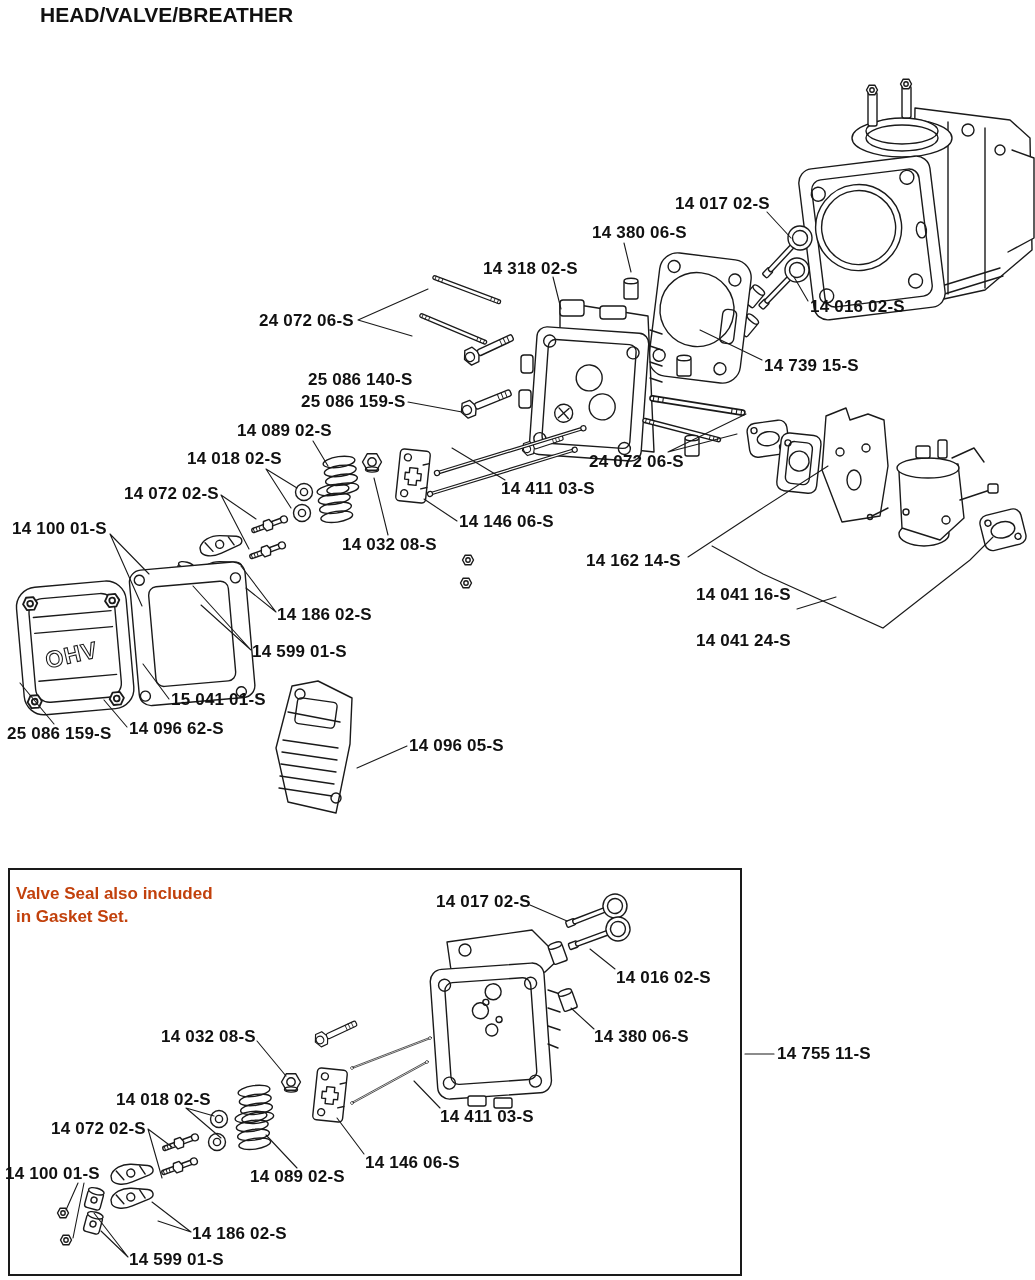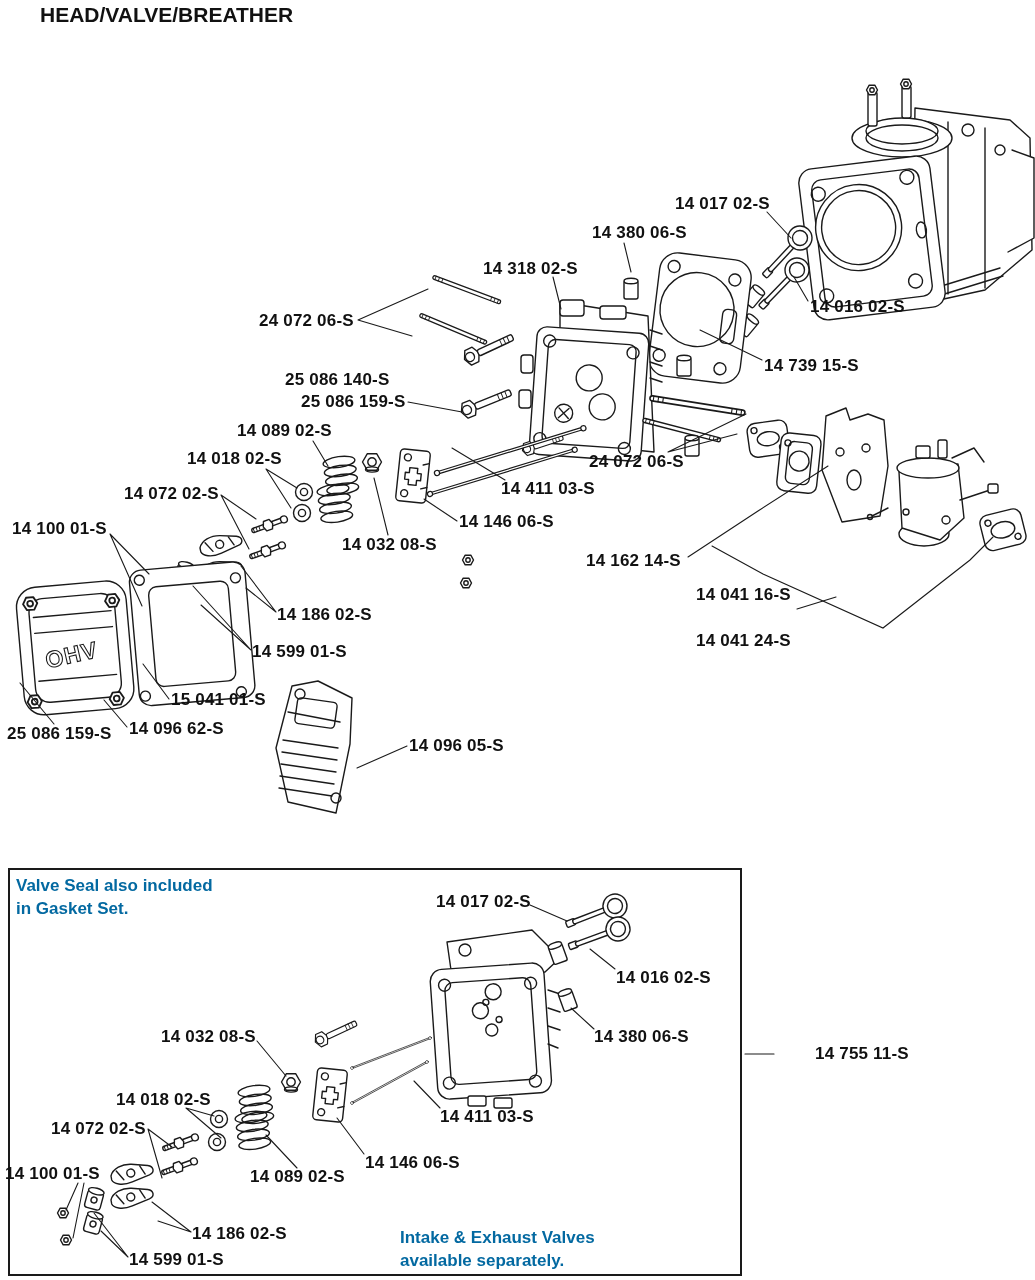--- a/index.html
+++ b/index.html
@@ -1,21 +1,21 @@
 <!DOCTYPE html>
 <html><head>
 <meta charset="utf-8">
 <style>
   html,body{margin:0;padding:0;background:#fff;}
   #page{position:relative;width:1035px;height:1280px;background:#fff;overflow:hidden;
         font-family:"Liberation Sans",sans-serif;}
   .plabel{position:absolute;font-weight:bold;font-size:17px;line-height:17px;color:#111;
           white-space:nowrap;letter-spacing:.2px;z-index:3;}
   #title{position:absolute;left:40px;top:3px;font-weight:bold;font-size:21px;color:#111;z-index:3;}
-  .note{position:absolute;font-weight:bold;font-size:17px;line-height:23px;color:#0369a1;z-index:3;white-space:pre-line;}
+  .note{position:absolute;font-weight:bold;font-size:17px;line-height:23px;color:#c2410c;z-index:3;white-space:pre-line;margin-top:8px;}
   #watermark{position:absolute;left:256px;top:580px;z-index:0;color:#d7d7d7;
              font-family:"DejaVu Serif",serif;font-weight:bold;font-size:96px;line-height:96px;
              letter-spacing:-2px;user-select:none;white-space:nowrap;}
   #watermark sup{font-size:24px;letter-spacing:0;position:relative;top:-8px;}
   #notebox{position:absolute;left:8px;top:868px;width:734px;height:408px;border:2px solid #1a1a1a;
            box-sizing:border-box;background:transparent;z-index:1;}
   #art{position:absolute;left:0;top:0;z-index:2;}
   .s{fill:none;stroke:#1a1a1a;stroke-width:1.4;stroke-linejoin:round;stroke-linecap:round;}
   .f{fill:#fff;stroke:#1a1a1a;stroke-width:1.4;stroke-linejoin:round;stroke-linecap:round;}
   .ld{fill:none;stroke:#1a1a1a;stroke-width:1.1;stroke-linecap:round;}
@@ -371,21 +371,21 @@
       <path class="ld" d="M128,1257 L101,1231 M128,1257 L94,1213"></path>
     </g>
   </svg>
 
   <div class="plabel" style="left:675px;top:195px">14 017 02-S</div>
   <div class="plabel" style="left:592px;top:224px">14 380 06-S</div>
   <div class="plabel" style="left:483px;top:260px">14 318 02-S</div>
   <div class="plabel" style="left:259px;top:312px">24 072 06-S</div>
   <div class="plabel" style="left:810px;top:298px">14 016 02-S</div>
   <div class="plabel" style="left:764px;top:357px">14 739 15-S</div>
-  <div class="plabel" style="left:285px;top:371px">25 086 140-S</div>
+  <div class="plabel" style="left:308px;top:371px">25 086 140-S</div>
   <div class="plabel" style="left:301px;top:393px">25 086 159-S</div>
   <div class="plabel" style="left:237px;top:422px">14 089 02-S</div>
   <div class="plabel" style="left:187px;top:450px">14 018 02-S</div>
   <div class="plabel" style="left:589px;top:453px">24 072 06-S</div>
   <div class="plabel" style="left:124px;top:485px">14 072 02-S</div>
   <div class="plabel" style="left:501px;top:480px">14 411 03-S</div>
   <div class="plabel" style="left:12px;top:520px">14 100 01-S</div>
   <div class="plabel" style="left:459px;top:513px">14 146 06-S</div>
   <div class="plabel" style="left:342px;top:536px">14 032 08-S</div>
   <div class="plabel" style="left:586px;top:552px">14 162 14-S</div>
@@ -404,20 +404,18 @@
   <div class="plabel" style="left:161px;top:1028px">14 032 08-S</div>
   <div class="plabel" style="left:116px;top:1091px">14 018 02-S</div>
   <div class="plabel" style="left:440px;top:1108px">14 411 03-S</div>
   <div class="plabel" style="left:51px;top:1120px">14 072 02-S</div>
   <div class="plabel" style="left:365px;top:1154px">14 146 06-S</div>
   <div class="plabel" style="left:5px;top:1165px">14 100 01-S</div>
   <div class="plabel" style="left:250px;top:1168px">14 089 02-S</div>
   <div class="plabel" style="left:192px;top:1225px">14 186 02-S</div>
   <div class="plabel" style="left:129px;top:1251px">14 599 01-S</div>
 
-  <div class="plabel" style="left:815px;top:1045px">14 755 11-S</div>
+  <div class="plabel" style="left:777px;top:1045px">14 755 11-S</div>
 
   <div class="note" style="left:16px;top:874px;width:260px">Valve Seal also included
 in Gasket Set.</div>
-  <div class="note" style="left:400px;top:1226px;width:280px">Intake &amp; Exhaust Valves
-available separately.</div>
 
 </div>
 
 </body></html>

